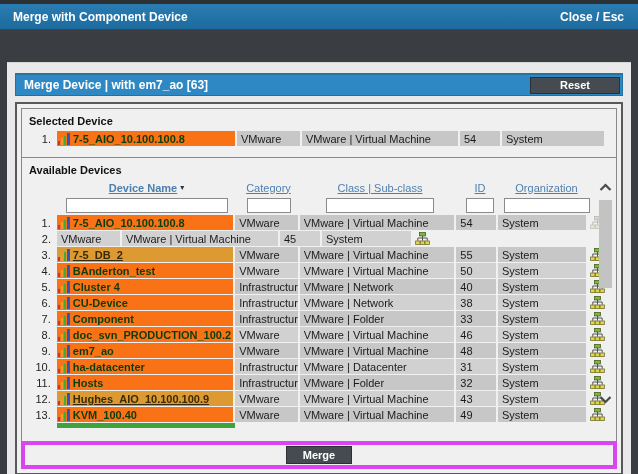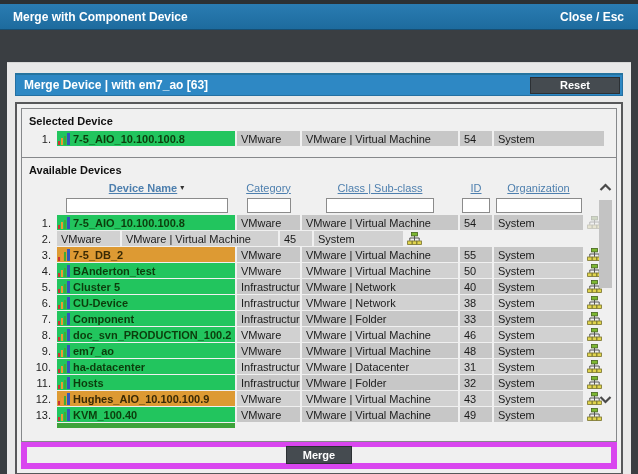--- a/index.html
+++ b/index.html
@@ -38,38 +38,38 @@
   .btn.merge { width: 66px; height: 18px; display: block; margin: 0 auto; }
   .outerbox {
     margin-top: 6px;
     border: 2px solid #57585a;
     background: #f0f0f0;
     padding: 4px;
   }
   .section { border: 1px solid #86888b; background: #f0f0f0; padding: 4px 10px 10px 3px; }
   .section + .section, .mergebar { margin-top: -1px; }
   .section-title { font-size: 11px; font-weight: bold; color: #111; padding: 2px 0 4px 4px; }
-  .mergebar { border: 6px solid #d946ef; background: #f0f0f0; height: 28px; display: flex; align-items: center; justify-content: center; }
+  .mergebar { border: 4px solid #d946ef; background: #f0f0f0; height: 28px; display: flex; align-items: center; justify-content: center; }
 
   
   .trow { display: flex; align-items: stretch; height: 15px; margin-bottom: 1px; font-size: 11px; }
   .trow > span { display: flex; align-items: center; overflow: hidden; white-space: nowrap; }
   .c-num   { width: 30px;  justify-content: flex-end; padding-right: 4px; color: #222; margin-right: 2px; }
   .c-name  { width: 178px; margin-right: 2px; font-weight: bold; padding-left: 1px; }
   .c-name .nm { padding-left: 2px; overflow: hidden; white-space: nowrap; }
   .c-cat   { width: 63px;  margin-right: 2px; }
   .c-class { width: 156px; margin-right: 2px; }
-  .c-id    { width: 32px;  margin-right: 2px; }
+  .c-id    { width: 40px;  margin-right: 2px; }
   .c-org   { width: 89px;  margin-right: 2px; }
   .c-icon  { width: 18px;  justify-content: center; background: transparent; }
   .gray-odd  .gcell { background: #c7c7c7; }
   .gray-even .gcell { background: #d1d1d1; }
   .gcell { padding-left: 4px; color: #1b1b1b; }
-  .state-green  { background: #22c55e; color: #0c3d0c; }
-  .state-orange { background: #dd9a33; color: #3a2a05; }
+  .state-green  { background: #f97316; color: #0c3d0c; }
+  .state-orange { background: #dd9a33; color: #3a2a05; text-decoration: underline; }
   .icon-dim { opacity: 0.35; filter: grayscale(60%); }
   .sel-org { flex: 1 1 auto; }
 
   .thead { display: flex; font-size: 11px; height: 15px; align-items: center; }
   .thead a { color: #4d7fae; text-decoration: underline; cursor: pointer; }
   .thead > span { display: flex; justify-content: center; align-items: center; }
   .sort-caret { color: #333; font-size: 8px; margin-left: 3px; text-decoration: none; }
   .tfilters { display: flex; height: 20px; align-items: center; }
   .tfilters > span { display: flex; justify-content: center; }
   .tfilters input {
@@ -271,21 +271,21 @@
               <span class="c-num">5.</span>
               <span class="c-name state-green">
                 <span style="display: flex;">
                   <svg width="13" height="12" viewBox="0 0 13 12" style="flex:none">
                     <rect x="0" y="8" width="2" height="4" fill="#cc3333"></rect>
                     <rect x="3" y="5" width="2" height="7" fill="#ee9933"></rect>
                     <rect x="6" y="3" width="2" height="9" fill="#44aa33"></rect>
                     <rect x="9" y="0" width="3" height="12" fill="#3355bb"></rect>
                   </svg>
                 </span>
-                <span class="nm">Cluster 5</span>
+                <span class="nm">Cluster 4</span>
               </span>
               <span class="c-cat gcell">Infrastructure</span>
               <span class="c-class gcell">VMware | Network</span>
               <span class="c-id gcell">40</span>
               <span class="c-org gcell">System</span>
               <span class="c-icon">
                 <svg width="15" height="13" viewBox="0 0 15 13">
                   <path d="M7.5 3.5v2.5 M2.8 8.8V6h9.4v2.8 M7.5 6v2.8" stroke="#555" stroke-width="1" fill="none"></path>
                   <rect x="4.5" y="0.5" width="6" height="3.4" fill="#7cb832" stroke="#44631c" stroke-width="0.8"></rect>
                   <rect x="0.6" y="9" width="4.4" height="3.4" fill="#e0d44e" stroke="#76702a" stroke-width="0.8"></rect>

